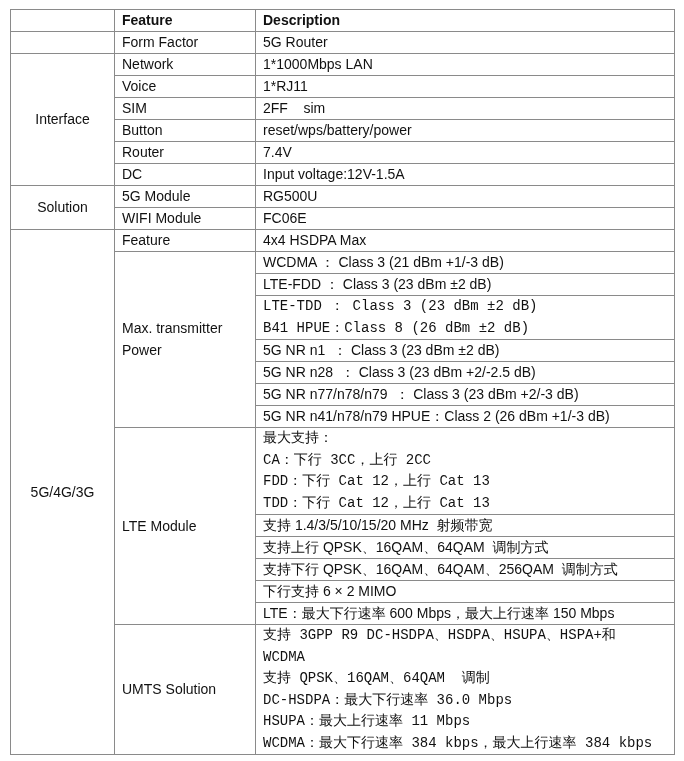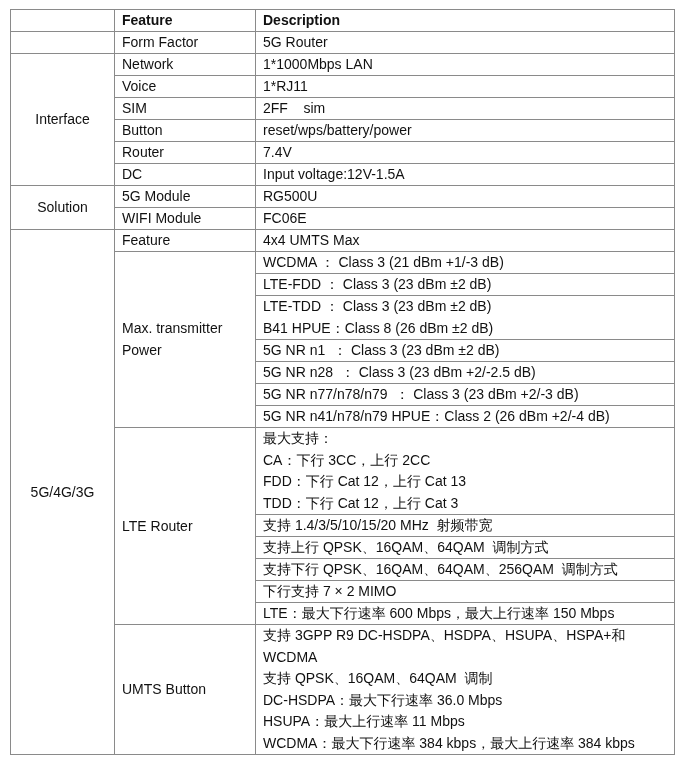--- a/index.html
+++ b/index.html
@@ -5,21 +5,21 @@
   html, body { margin: 0; padding: 0; background: #ffffff; }
   body { width: 684px; height: 761px; position: relative; overflow: hidden;
          font-family: "Liberation Sans", "DejaVu Sans", sans-serif; color: #111; }
   table.spec { position: absolute; left: 10px; top: 9px; border-collapse: collapse;
                table-layout: fixed; width: 664px; font-size: 14px; }
   table.spec td { border: 1px solid #8a8a8a; padding: 0 7px; vertical-align: middle;
                   line-height: 21px; height: 21px; white-space: nowrap; }
   col.c1 { width: 104px; } col.c2 { width: 141px; } col.c3 { width: 419px; }
   td.grp { text-align: center; }
   td.hdr { font-weight: bold; }
-  td.multi { white-space: normal; padding-top: 0; padding-bottom: 0; }
+  td.multi { white-space: normal; padding-top: 0; padding-bottom: 0; font-family: Liberation Mono, monospace; }
   .line { display: block; line-height: 21.5px; white-space: nowrap; }
 </style>
 </head>
 <body>
 
 <table class="spec">
   <colgroup>
       <col class="c1">
       <col class="c2">
       <col class="c3">
@@ -68,21 +68,21 @@
       <td>RG500U</td>
     </tr>
     <tr>
       <td>WIFI Module</td>
       <td>FC06E</td>
     </tr>
 
     <tr>
       <td class="grp" rowspan="17">5G/4G/3G</td>
       <td>Feature</td>
-      <td>4x4 UMTS Max</td>
+      <td>4x4 HSDPA Max</td>
     </tr>
     <tr>
       <td rowspan="7">
         <span class="line">Max. transmitter</span>
         <span class="line">Power</span>
       </td>
       <td>WCDMA ： Class 3 (21 dBm +1/-3 dB)</td>
     </tr>
     <tr>
       <td style="white-space:pre">LTE-FDD ： Class 3 (23 dBm ±2 dB)</td>
@@ -96,50 +96,50 @@
     <tr>
       <td style="white-space:pre">5G NR n1  ： Class 3 (23 dBm ±2 dB)</td>
     </tr>
     <tr>
       <td style="white-space:pre">5G NR n28  ： Class 3 (23 dBm +2/-2.5 dB)</td>
     </tr>
     <tr>
       <td style="white-space:pre">5G NR n77/n78/n79  ： Class 3 (23 dBm +2/-3 dB)</td>
     </tr>
     <tr>
-      <td>5G NR n41/n78/n79 HPUE：Class 2 (26 dBm +2/-4 dB)</td>
+      <td>5G NR n41/n78/n79 HPUE：Class 2 (26 dBm +1/-3 dB)</td>
     </tr>
 
     <tr>
-      <td rowspan="6">LTE Router</td>
+      <td rowspan="6">LTE Module</td>
       <td class="multi">
         <span class="line">最大支持：</span>
         <span class="line">CA：下行 3CC，上行 2CC</span>
         <span class="line">FDD：下行 Cat 12，上行 Cat 13</span>
-        <span class="line">TDD：下行 Cat 12，上行 Cat 3</span>
+        <span class="line">TDD：下行 Cat 12，上行 Cat 13</span>
       </td>
     </tr>
     <tr>
       <td style="white-space:pre">支持 1.4/3/5/10/15/20 MHz  射频带宽</td>
     </tr>
     <tr>
       <td style="white-space:pre">支持上行 QPSK、16QAM、64QAM  调制方式</td>
     </tr>
     <tr>
       <td style="white-space:pre">支持下行 QPSK、16QAM、64QAM、256QAM  调制方式</td>
     </tr>
     <tr>
-      <td>下行支持 7 × 2 MIMO</td>
+      <td>下行支持 6 × 2 MIMO</td>
     </tr>
     <tr>
       <td>LTE：最大下行速率 600 Mbps，最大上行速率 150 Mbps</td>
     </tr>
 
     <tr>
-      <td>UMTS Button</td>
+      <td>UMTS Solution</td>
       <td class="multi">
         <span class="line">支持 3GPP R9 DC-HSDPA、HSDPA、HSUPA、HSPA+和</span>
         <span class="line">WCDMA</span>
         <span class="line" style="white-space:pre">支持 QPSK、16QAM、64QAM  调制</span>
         <span class="line">DC-HSDPA：最大下行速率 36.0 Mbps</span>
         <span class="line">HSUPA：最大上行速率 11 Mbps</span>
         <span class="line">WCDMA：最大下行速率 384 kbps，最大上行速率 384 kbps</span>
       </td>
     </tr>
   </tbody>

